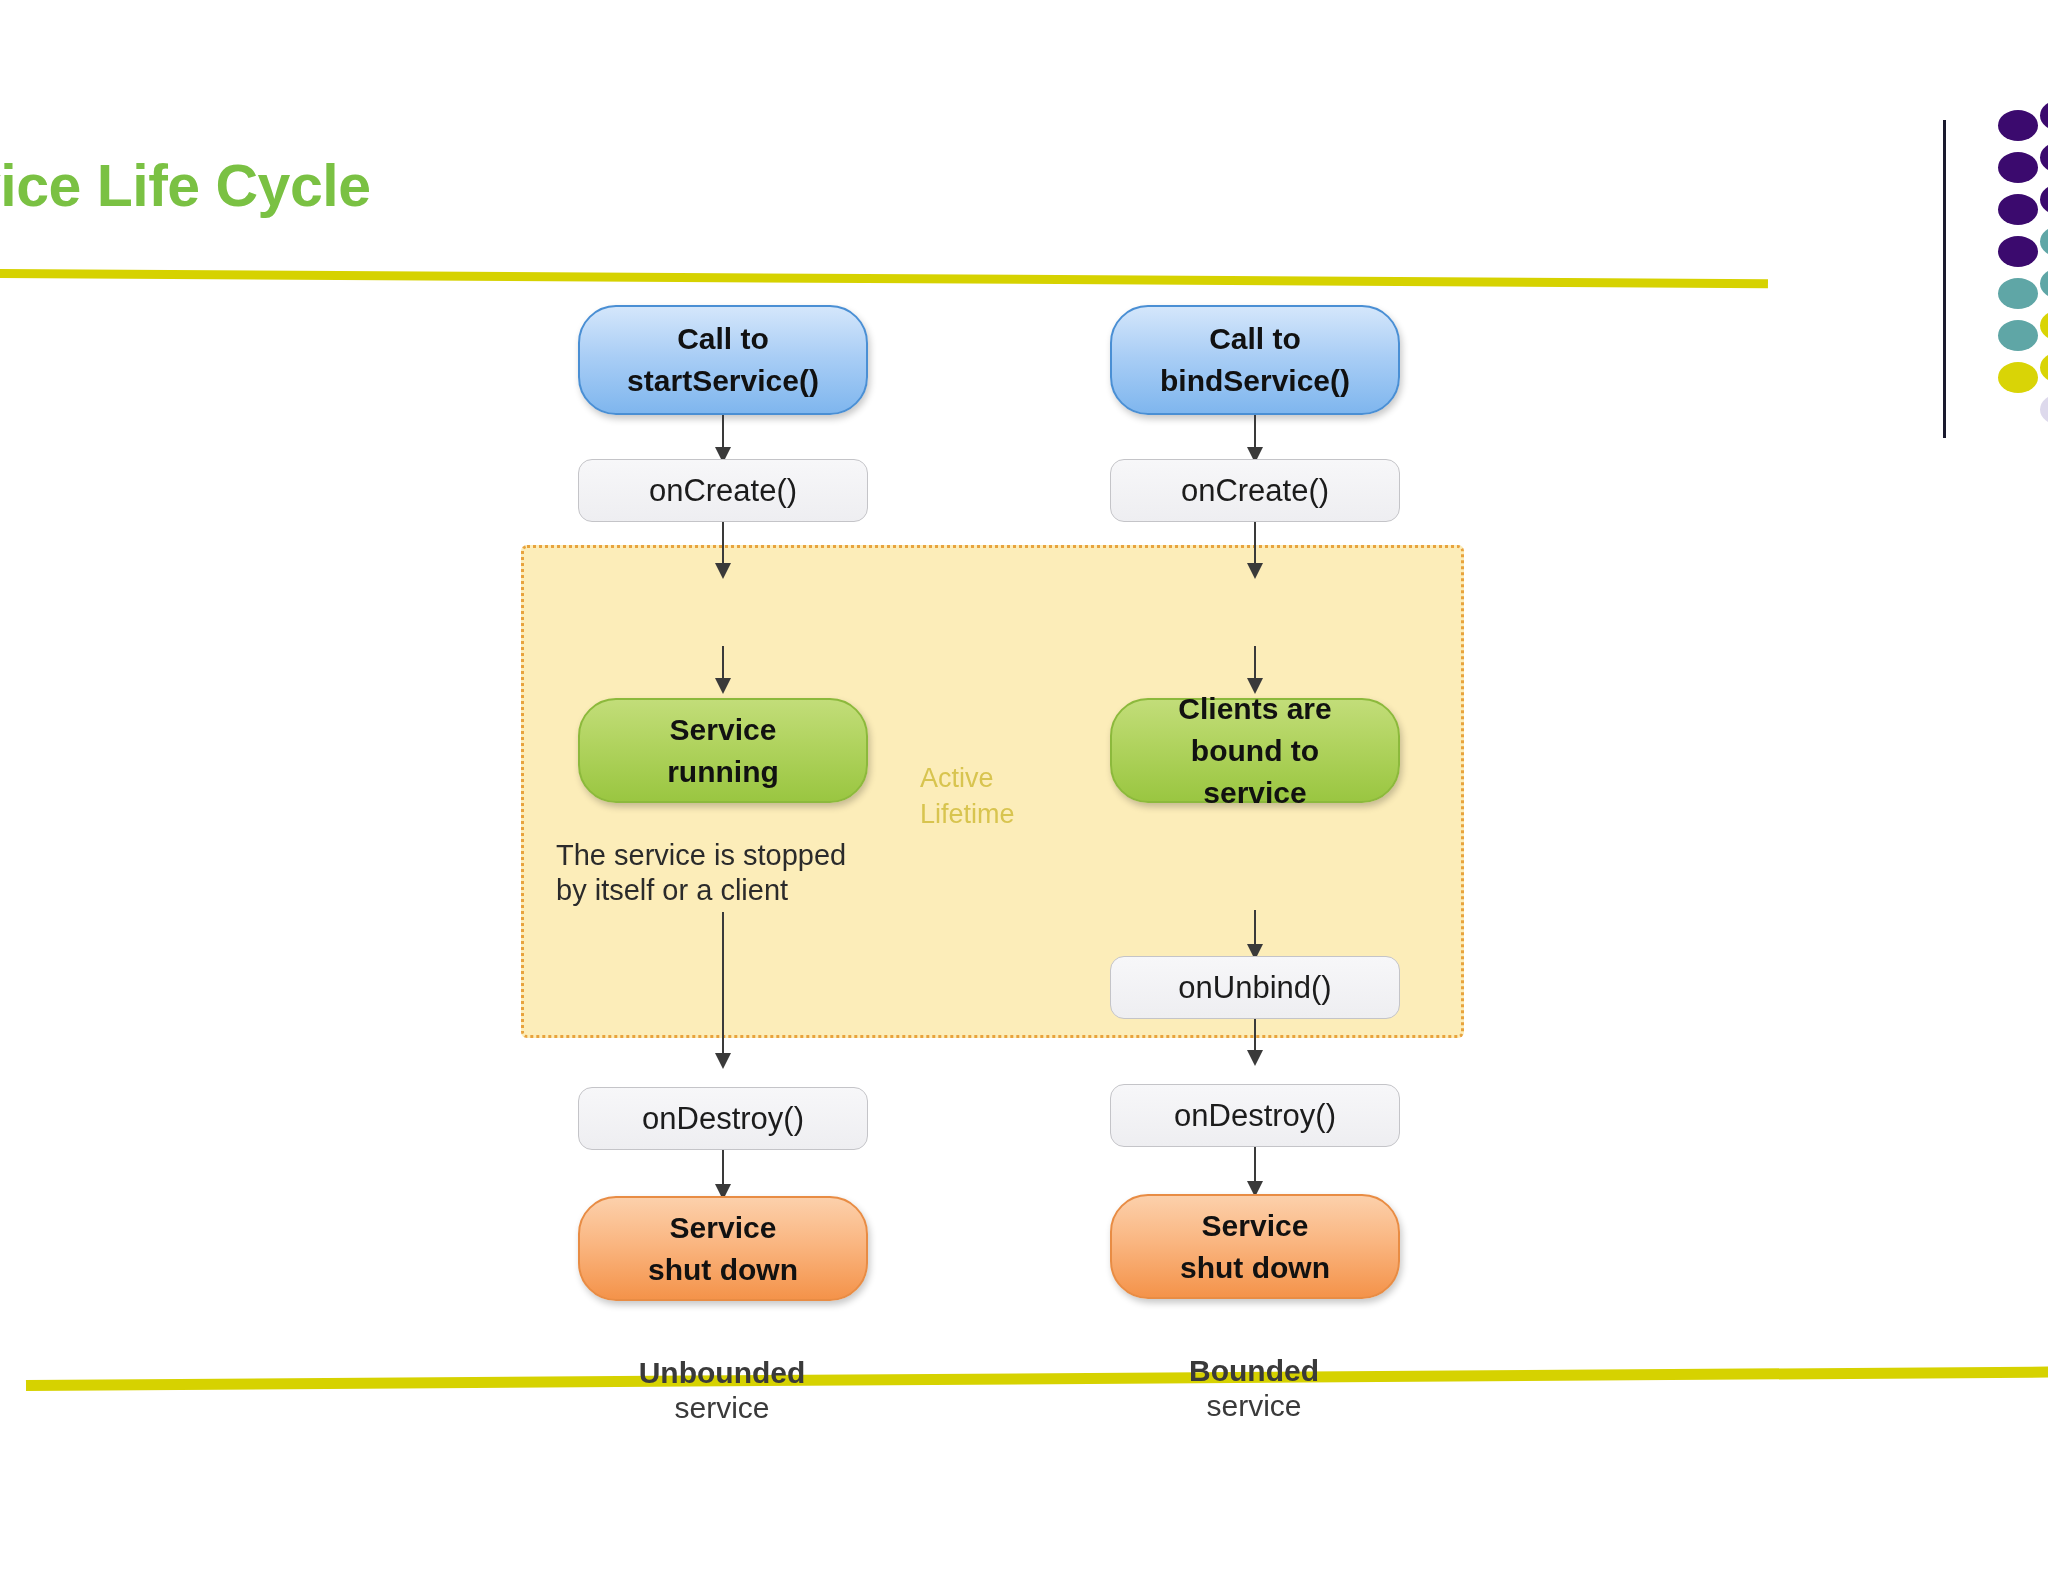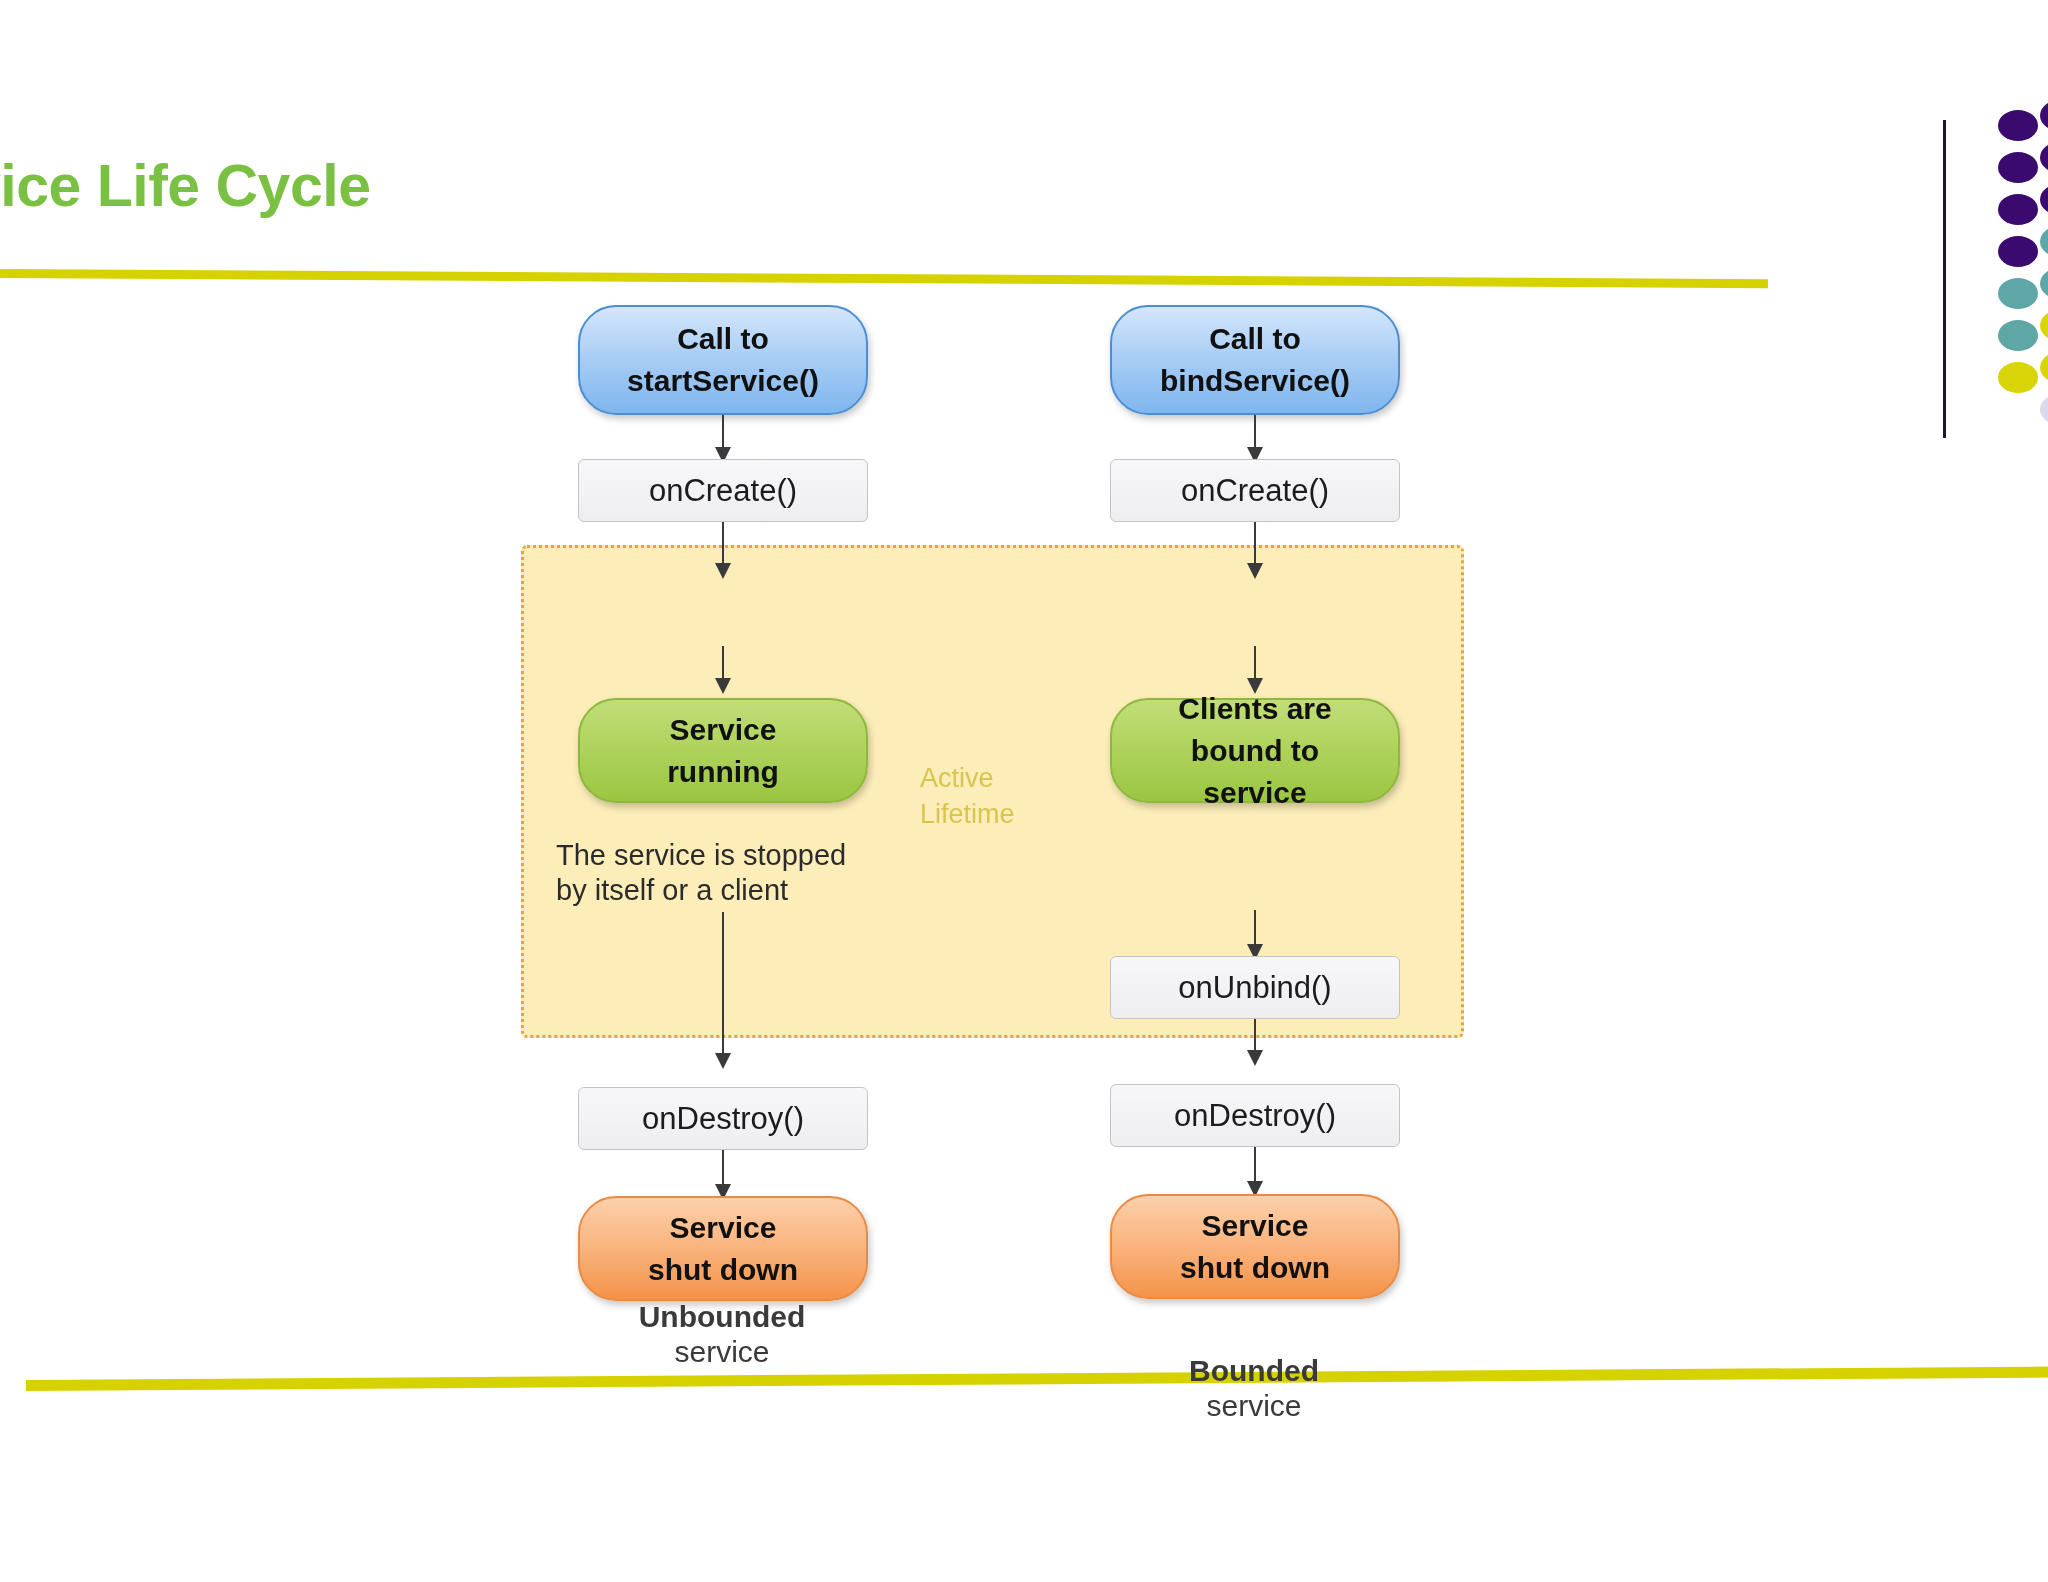--- a/index.html
+++ b/index.html
@@ -81,21 +81,21 @@
   
   .node {
     position: absolute;
     display: flex; align-items: center; justify-content: center;
     text-align: center;
   }
 
   .node-grey {
     background: linear-gradient(180deg, #f7f7f9 0%, #eeeef1 100%);
     border: 1px solid #c4c4c8;
-    border-radius: 6px;
+    border-radius: 14px;
     font-size: 31px;
     color: #1c1c1c;
     height: 63px;
   }
 
   .node-round {
     border-radius: 38px;
     font-size: 30px;
     font-weight: bold;
     color: #111111;
@@ -229,21 +229,21 @@
     <div class="conn" style="left:722px; top:1150px; height:48px;"></div>
     <div class="arrowhead" style="left:715px; top:1184px;"></div>
 
     <div class="node node-round node-orange" style="left:578px; top:1196px; width:290px; height:105px;">
       <div>
         <span>Service</span><br>
         <span>shut down</span>
       </div>
     </div>
 
-    <div class="col-label" style="left:582px; top:1299px; width:280px;">
+    <div class="col-label" style="left:582px; top:1355px; width:280px;">
       <span class="lbl-strong">Unbounded</span>
       <span class="lbl-sub">service</span>
     </div>
 
     <div class="node node-round node-blue" style="left:1110px; top:305px; width:290px; height:110px;">
       <div>
         <span>Call to</span><br>
         <span>bindService()</span>
       </div>
     </div>

